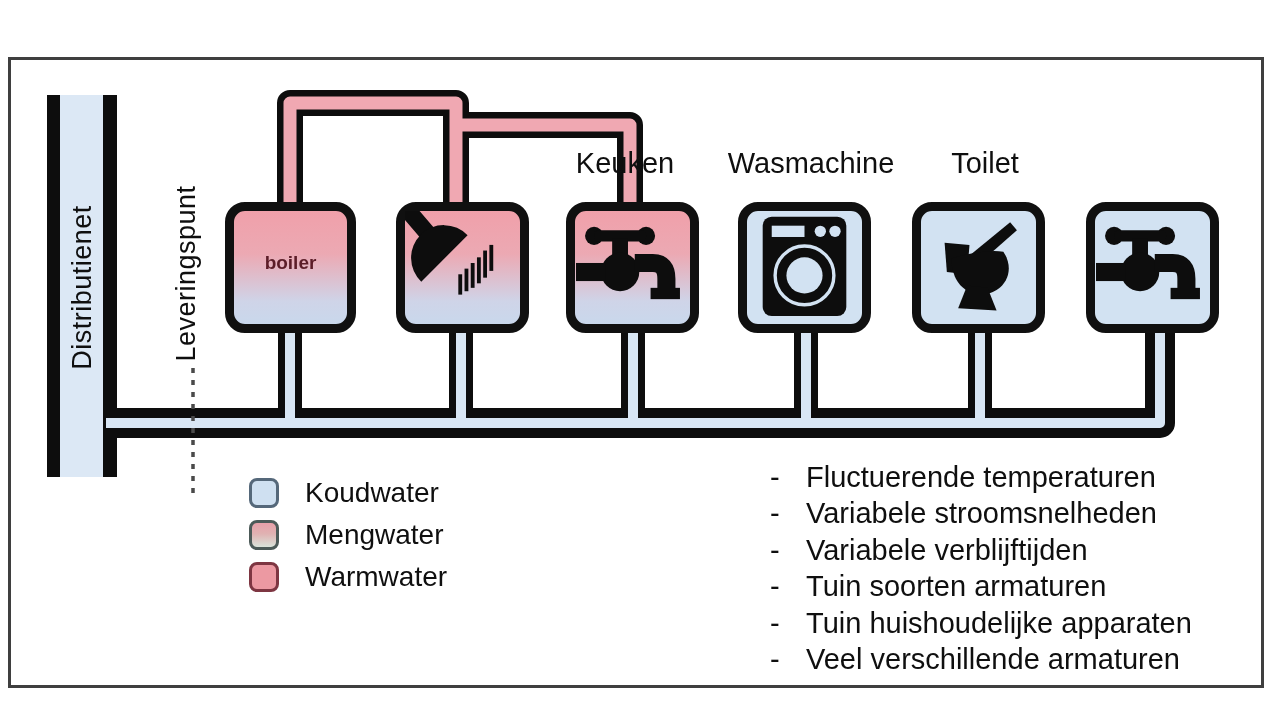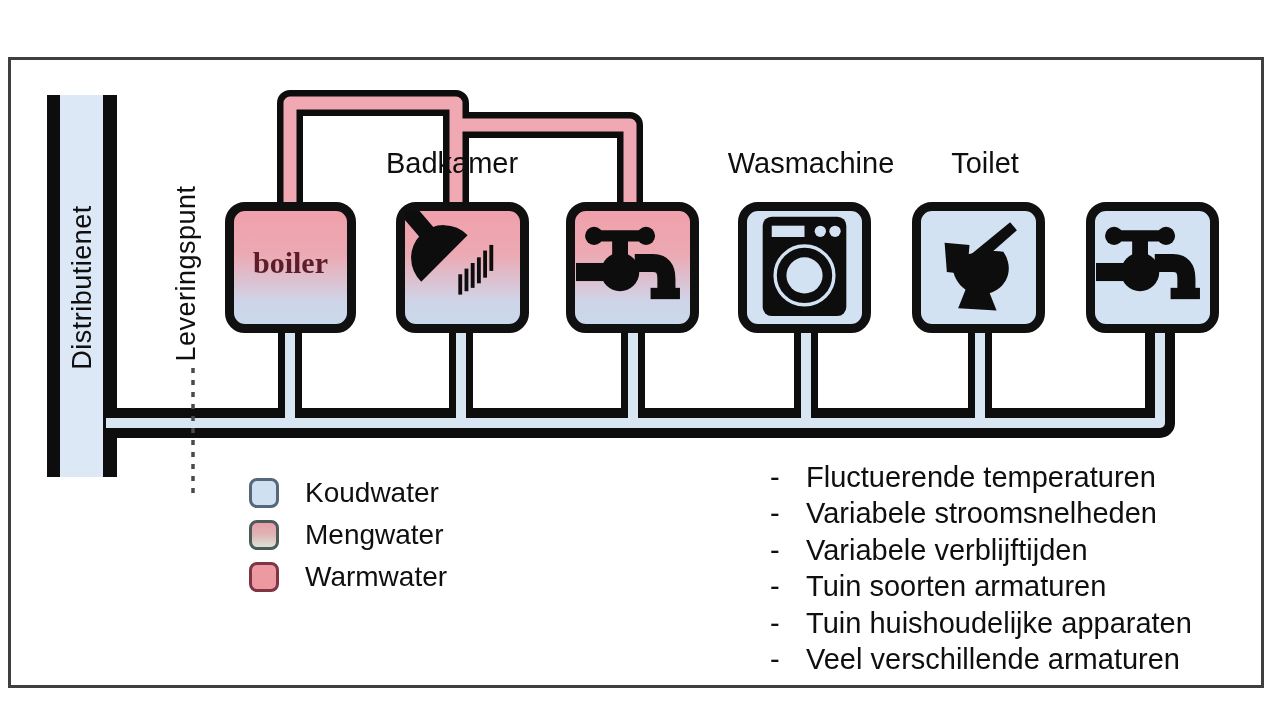--- a/index.html
+++ b/index.html
@@ -28,21 +28,21 @@
   .pipes { position:absolute; left:0; top:0; z-index:3; }
   
   .box {
     position:absolute; top:202px; width:133px; height:131px; box-sizing:border-box;
     border:9px solid #101010; border-radius:20px; z-index:4;
     display:flex; align-items:center; justify-content:center;
   }
   .box.hot  { background:linear-gradient(180deg,#f0a0aa 0%,#eca9b3 38%,#cfd4e8 80%,#c9d8ec 100%); }
   .box.cold { background:#d2e2f2; }
   .box .icon { position:absolute; left:0; top:0; width:100%; height:100%; }
-  .boiler-text { font-size:30px; font-weight:bold; color:#5c1d28; padding-bottom:10px;font-family:Liberation Serif, serif; }
+  .boiler-text { font-size:19px; font-weight:bold; color:#5c1d28; padding-bottom:10px; }
   .appliance-label {
     position:absolute; top:147px; width:180px; text-align:center;
     font-size:29px; z-index:4;
   }
   
   .legend { position:absolute; left:233px; top:477px; z-index:4; }
   .legend-row { display:flex; align-items:center; height:31px; margin-bottom:11px;padding-left:16px; }
   .swatch { width:30px; height:30px; border-radius:8px; box-sizing:border-box; flex:0 0 auto; }
   .swatch.koud { background:#cfe0f1; border:3px solid #55687a; }
   .swatch.meng { background:linear-gradient(180deg,#e7a0a9 0%,#e0b2b2 45%,#d9e3da 100%); border:3px solid #4c5a58; }
@@ -91,21 +91,21 @@
       <path d="M290 215 V103 H456 V215" stroke-width="13"></path>
       <path d="M452 125 H630 V215" stroke-width="13"></path>
     </g>
 
     <line x1="193" y1="368" x2="193" y2="497" stroke="#4a4a4a" stroke-width="3.5" stroke-dasharray="5 7"></line>
   </svg>
 
   <div class="dist-label">Distributienet</div>
   <div class="delivery-label">Leveringspunt</div>
 
-  <div class="appliance-label" style="left:362px;">Badkamer</div>
+  <div class="appliance-label" style="left:535px;">Keuken</div>
   <div class="appliance-label" style="left:721px;">Wasmachine</div>
   <div class="appliance-label" style="left:895px;">Toilet</div>
 
   <div class="box hot" style="left:225px; width:131px;">
     <span class="boiler-text">boiler</span>
   </div>
 
   <div class="box hot" style="left:396px;">
     <svg class="icon" viewBox="0 0 100 100">
       <line x1="3" y1="1" x2="27" y2="29" stroke="#0d0d0d" stroke-width="15" stroke-linecap="square"></line>

